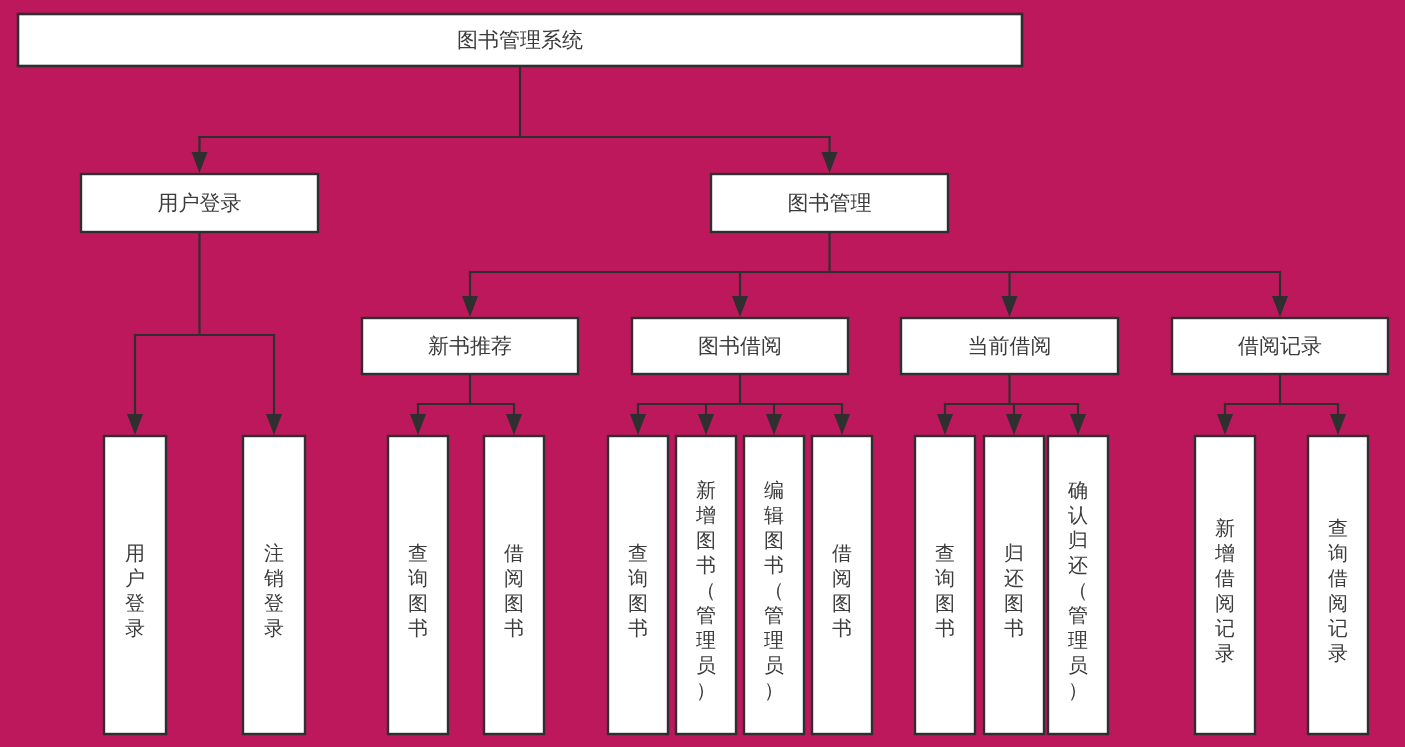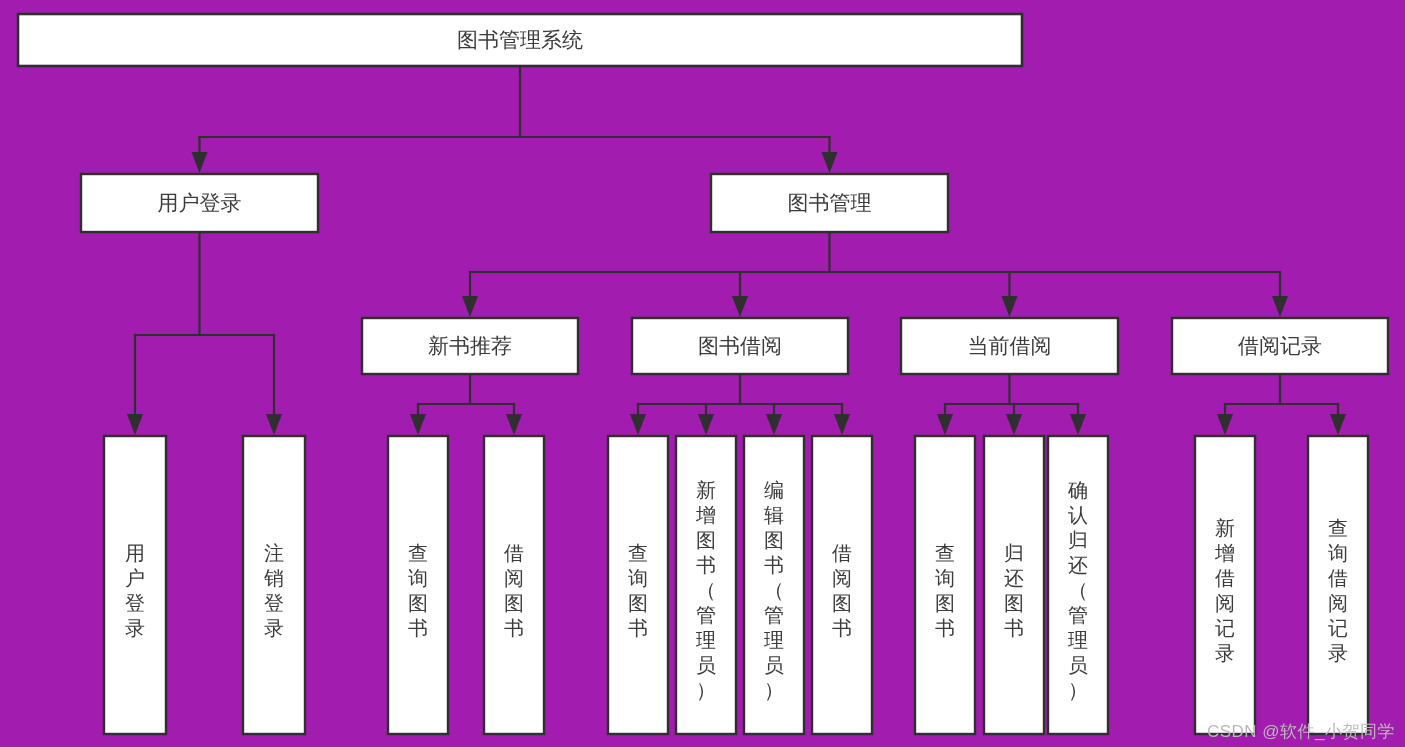--- a/index.html
+++ b/index.html
@@ -8,21 +8,21 @@
     padding: 0;
     background: #ffffff;
   }
   body {
     font-family: "Liberation Sans", "DejaVu Sans", sans-serif;
   }
   #diagram-root {
     position: relative;
     width: 1405px;
     height: 747px;
-    background: #a21caf;
+    background: #be185d;
     overflow: hidden;
   }
   svg#tree-svg {
     display: block;
     width: 1405px;
     height: 747px;
   }
   .node-box {
     fill: #ffffff;
     stroke: #2f2f2f;
@@ -210,14 +210,13 @@
         <g>
           <rect class="node-box" x="1195" y="436" width="60" height="298"></rect>
           <text class="node-label vertical-label" x="1225" y="436"><tspan x="1225" y="529.5">新</tspan><tspan x="1225" y="554.5">增</tspan><tspan x="1225" y="579.5">借</tspan><tspan x="1225" y="604.5">阅</tspan><tspan x="1225" y="629.5">记</tspan><tspan x="1225" y="654.5">录</tspan></text>
         </g>
         <g>
           <rect class="node-box" x="1308" y="436" width="60" height="298"></rect>
           <text class="node-label vertical-label" x="1338" y="436"><tspan x="1338" y="529.5">查</tspan><tspan x="1338" y="554.5">询</tspan><tspan x="1338" y="579.5">借</tspan><tspan x="1338" y="604.5">阅</tspan><tspan x="1338" y="629.5">记</tspan><tspan x="1338" y="654.5">录</tspan></text>
         </g>
       </g>
   </svg>
-  <div class="watermark">CSDN @软件_小贺同学</div>
 </div>
 
 </body></html>

